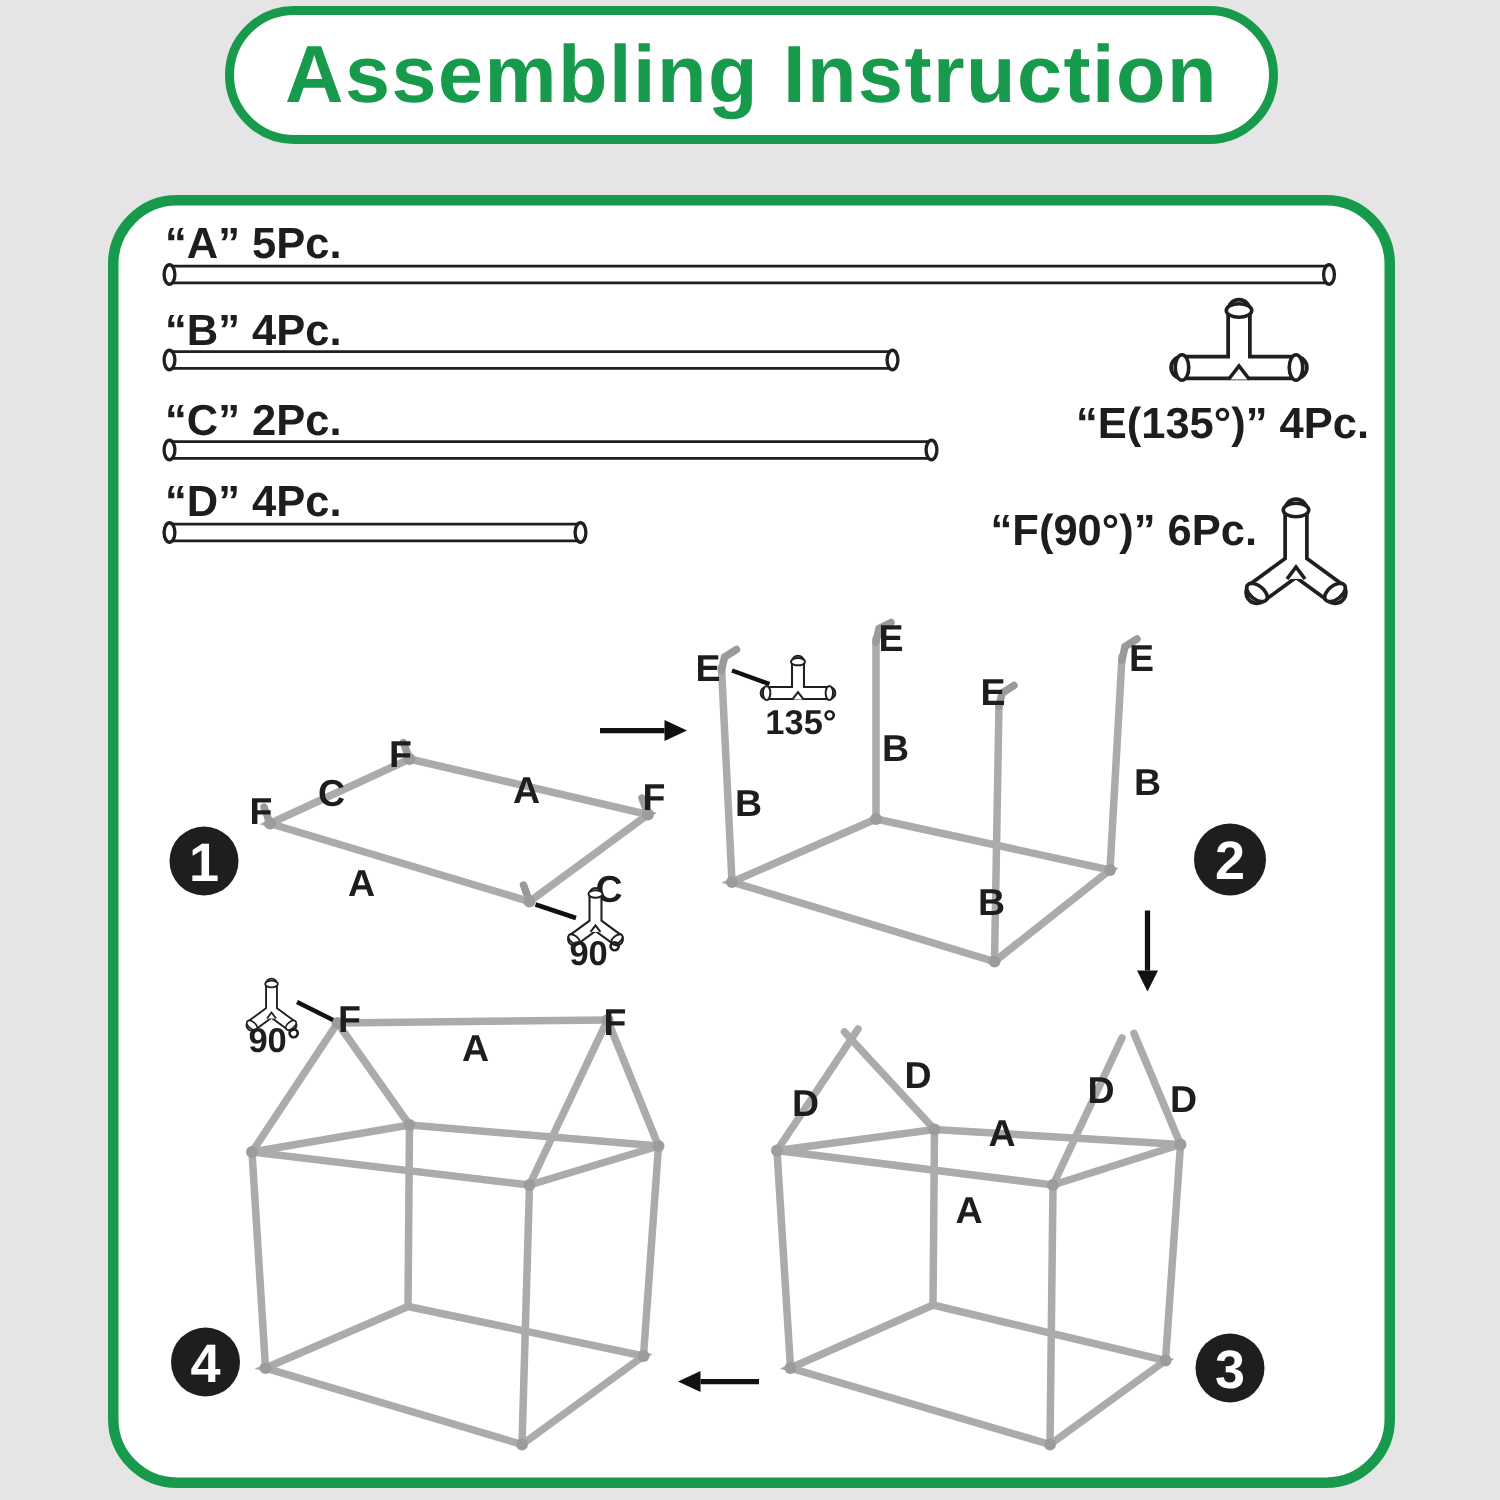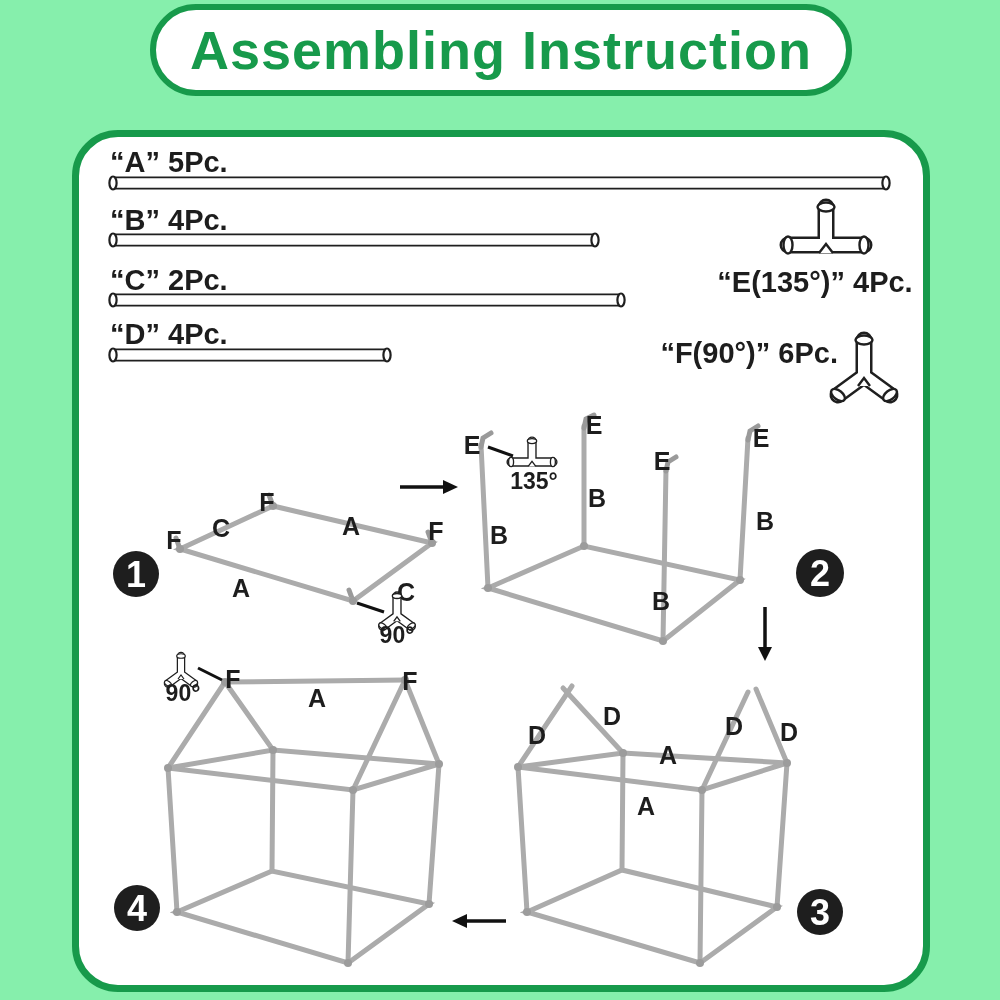--- a/index.html
+++ b/index.html
@@ -1,17 +1,17 @@
 <!DOCTYPE html>
 <html style="--green: #179a4b;"><head>
 <meta charset="utf-8">
 <style>
   html,body{margin:0;padding:0;background:#ffffff;width:1000px;height:1000px;
     font-family:"Liberation Sans", sans-serif;}
-  .stage{position:relative;width:1000px;height:1000px;background:#86efac;overflow:hidden;}
+  .stage{position:relative;width:1000px;height:1000px;background:#e5e5e5;overflow:hidden;}
   .title-pill{
     position:absolute;left:150px;top:4px;width:702px;height:92px;
     border:6px solid var(--green);border-radius:50px;box-sizing:border-box;
     display:flex;align-items:center;justify-content:center;background:#fff;
   }
   .title-pill span{
     font-size:54px;font-weight:bold;color:var(--green);letter-spacing:1px;white-space:nowrap;
   }
   .main-box{
     position:absolute;left:72px;top:130px;width:858px;height:862px;

